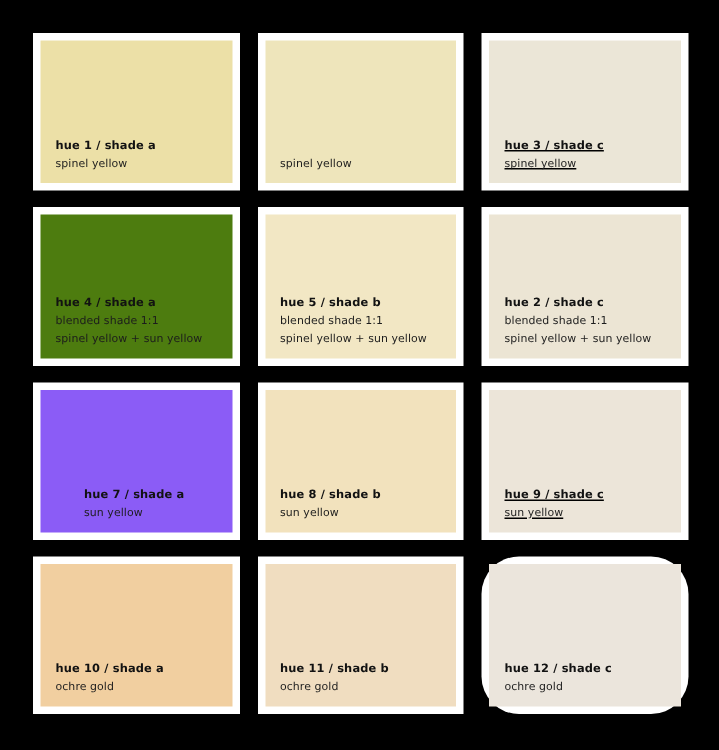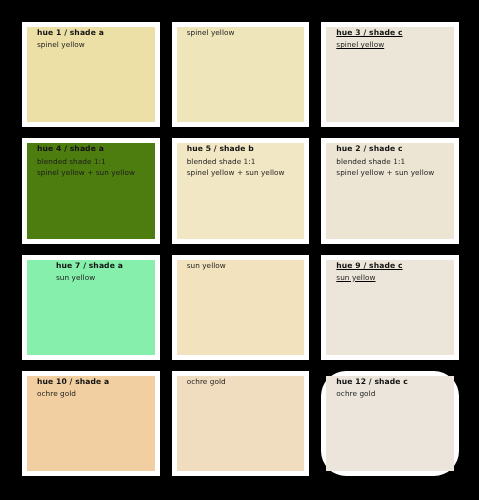--- a/index.html
+++ b/index.html
@@ -34,20 +34,21 @@
     box-shadow: 3px 3px 4px rgba(0,0,0,0.85);
   }
 
   .swatch-fill {
     width: 100%;
     height: 100%;
     box-sizing: border-box;
     position: relative;
     display: flex;
     flex-direction: column;
+    justify-content: flex-end;
     padding: 0 0 7px 10px;
   }
 
   .swatch-title {
     font-size: 7.6px;
     font-weight: bold;
     color: #121212;
     line-height: 1.62;
     letter-spacing: 0.1px;
     white-space: nowrap;
@@ -98,44 +99,46 @@
       </div>
     </div>
     <div class="swatch-card" style="background: rgb(255, 255, 255);">
       <div class="swatch-fill" style="background: rgb(236, 229, 212);">
         <div class="swatch-title">hue 2 / shade c</div>
         <div class="swatch-sub">blended shade 1:1</div>
         <div class="swatch-sub">spinel yellow + sun yellow</div>
       </div>
     </div>
     <div class="swatch-card" style="background: rgb(255, 255, 255);">
-      <div class="swatch-fill" style="background: #86efac; padding-left: 29px;">
+      <div class="swatch-fill" style="background: #8b5cf6; padding-left: 29px;">
         <div class="swatch-title">hue 7 / shade a</div>
         <div class="swatch-sub">sun yellow</div>
       </div>
     </div>
     <div class="swatch-card" style="background: rgb(255, 255, 255);">
       <div class="swatch-fill" style="background: rgb(242, 226, 189);">
+        <div class="swatch-title">hue 8 / shade b</div>
         <div class="swatch-sub">sun yellow</div>
       </div>
     </div>
     <div class="swatch-card" style="background: rgb(255, 255, 255); text-decoration: underline;">
       <div class="swatch-fill" style="background: rgb(236, 229, 217);">
         <div class="swatch-title">hue 9 / shade c</div>
         <div class="swatch-sub">sun yellow</div>
       </div>
     </div>
     <div class="swatch-card" style="background: rgb(255, 255, 255);">
       <div class="swatch-fill" style="background: rgb(241, 207, 160);">
         <div class="swatch-title">hue 10 / shade a</div>
         <div class="swatch-sub">ochre gold</div>
       </div>
     </div>
     <div class="swatch-card" style="background: rgb(255, 255, 255);">
       <div class="swatch-fill" style="background: rgb(240, 221, 192);">
+        <div class="swatch-title">hue 11 / shade b</div>
         <div class="swatch-sub">ochre gold</div>
       </div>
     </div>
     <div class="swatch-card" style="background: rgb(255, 255, 255); border-radius: 25px;">
       <div class="swatch-fill" style="background: rgb(235, 229, 220);">
         <div class="swatch-title">hue 12 / shade c</div>
         <div class="swatch-sub">ochre gold</div>
       </div>
     </div>
   </div>

